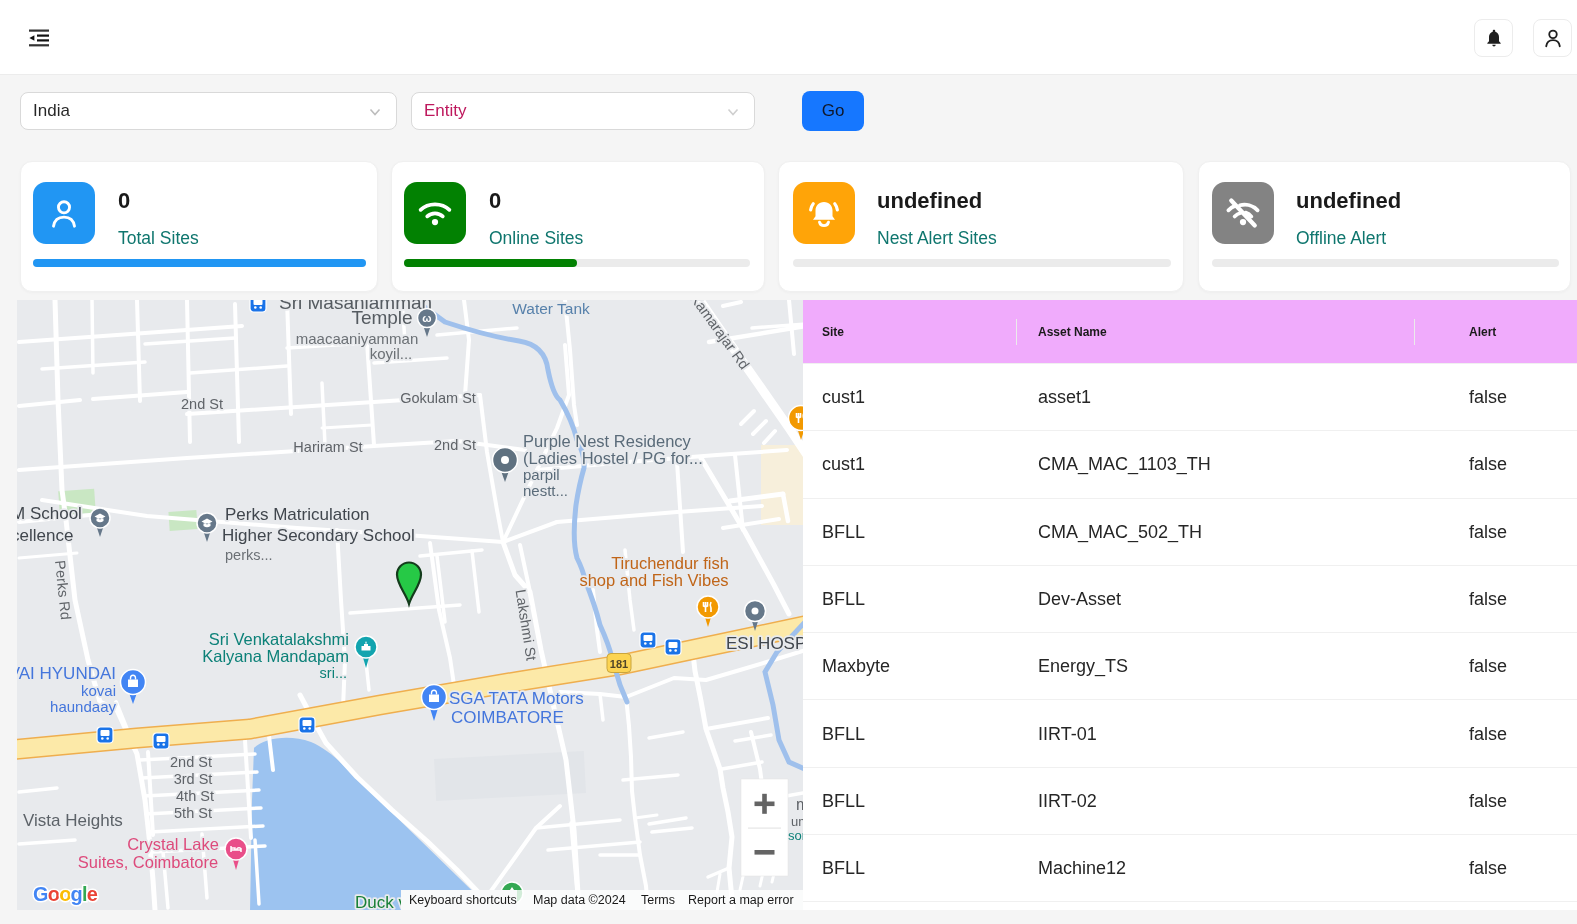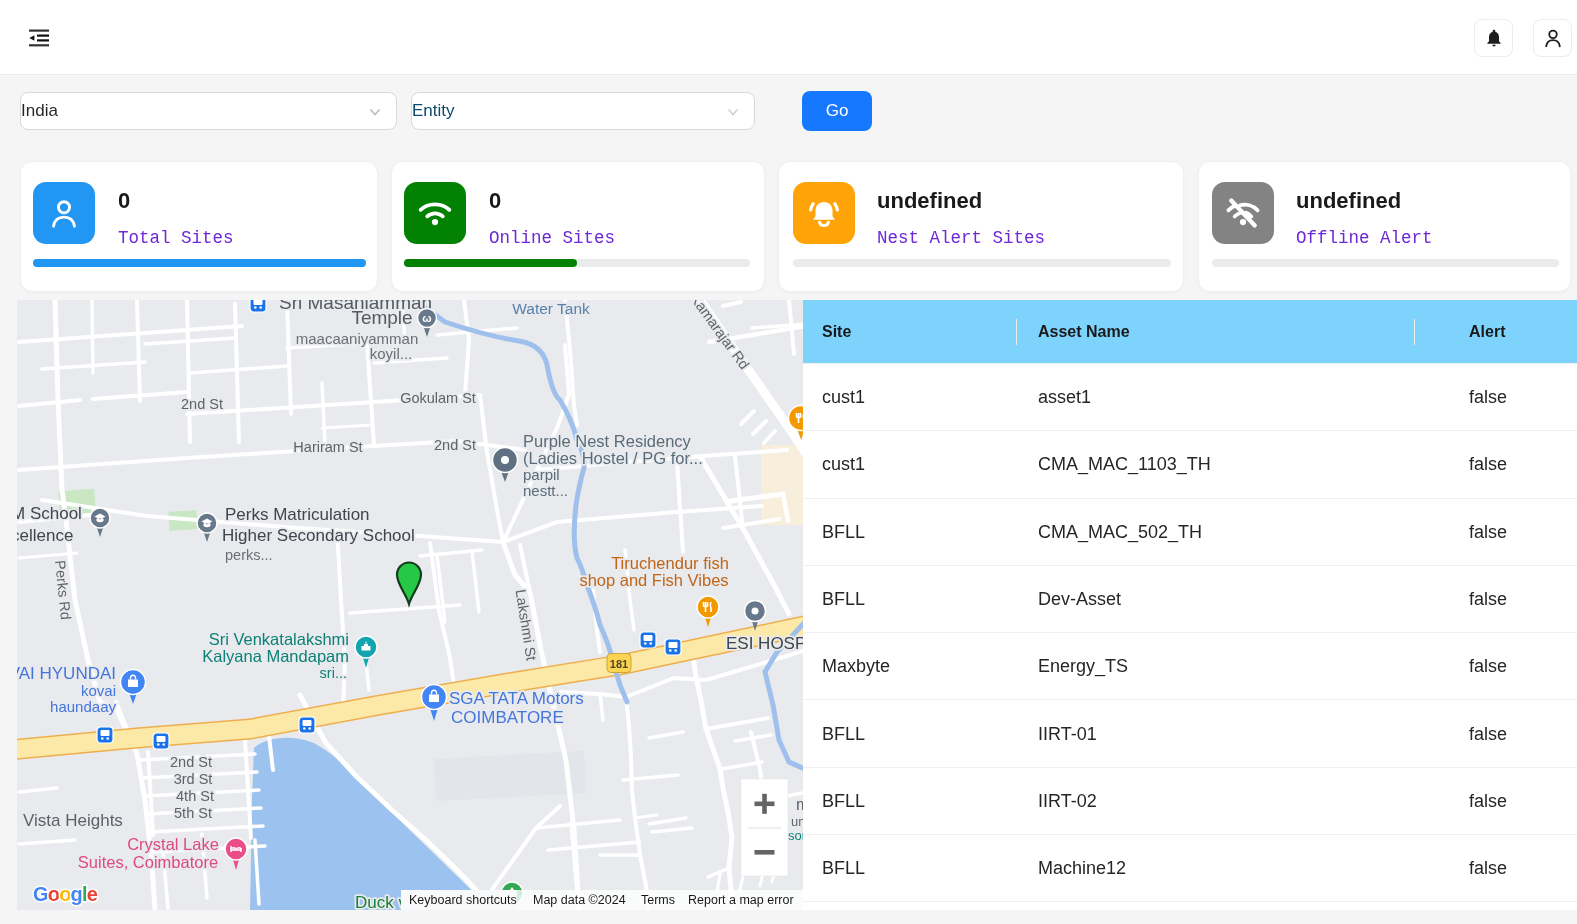--- a/index.html
+++ b/index.html
@@ -2,33 +2,33 @@
 <html><head>
 <meta charset="utf-8">
 <style>
 * { margin:0; padding:0; box-sizing:border-box; }
 html,body { width:1577px; height:924px; background:#f5f5f5; font-family:"Liberation Sans", sans-serif; overflow:hidden; }
 .abs { position:absolute; }
 
 #hdr { position:absolute; left:0; top:0; width:1577px; height:75px; background:#fff; border-bottom:1px solid #ececec; }
 .hbtn { position:absolute; width:39px; height:38px; background:#fff; border:1px solid #ececec; border-radius:8px; top:19px; display:flex; align-items:center; justify-content:center; }
 
-.sel { position:absolute; top:92px; height:37.5px; background:#fff; border:1px solid #d9d9d9; border-radius:8px; font-size:17px; display:flex; align-items:center; color:rgba(0,0,0,.85); }
+.sel { position:absolute; top:92px; height:37.5px; background:#fff; border:1px solid #d9d9d9; border-radius:8px; font-size:17px; display:flex; align-items:center; padding-left:12px; color:rgba(0,0,0,.85); }
 .sel .arr { position:absolute; right:15px; top:13px; }
-#gobtn { position:absolute; left:802px; top:91px; width:70px; height:40px; background:#1677ff; border-radius:8px; color:#ffffff; font-size:17px; display:flex; align-items:center; justify-content:center; }
+#gobtn { position:absolute; left:802px; top:91px; width:62px; height:40px; background:#1677ff; border-radius:8px; color:#0f172a; font-size:17px; display:flex; align-items:center; justify-content:center; }
 
 .card { position:absolute; top:161px; height:131px; background:#fff; border:1px solid #f0f0f0; border-radius:12px; box-shadow:0 1px 3px rgba(0,0,0,.03); }
 .cicon { position:absolute; left:12px; top:20px; width:62px; height:62px; border-radius:13px; display:flex; align-items:center; justify-content:center; }
 .cval { position:absolute; left:97px; top:26px; font-size:22px; font-weight:bold; color:#1a1a1a; }
-.clab { position:absolute; left:97px; top:66px; font-size:17.5px; color:#6d28d9;font-family:Liberation Mono, monospace; }
+.clab { position:absolute; left:97px; top:66px; font-size:17.5px; color:#0f766e; }
 .ptrack { position:absolute; left:12px; top:97px; height:8px; border-radius:4px; background:#ebebeb; }
 .pfill { position:absolute; left:0; top:0; height:8px; border-radius:4px; }
 
 #tbl { position:absolute; left:803px; top:300px; width:774px; height:610px; background:#fff; font-size:18px; color:#262626; }
-#thead { position:absolute; left:0; top:0; width:774px; height:64px; background:#7dd3fc; border-bottom:1px solid #f0f0f0; font-weight:bold; color:#1a1a1a; font-size:16px; }
+#thead { position:absolute; left:0; top:0; width:774px; height:64px; background:#f0abfc; border-bottom:1px solid #f0f0f0; font-weight:bold; color:#1a1a1a; font-size:12px; }
 .trow { position:absolute; left:0; width:880px; height:67.3px; border-bottom:1px solid #f0f0f0; }
 .c1 { position:absolute; left:19px; top:50%; transform:translateY(-50%); }
 .c2 { position:absolute; left:235px; top:50%; transform:translateY(-50%); }
 .c3 { position:absolute; left:630px; top:50%; transform:translateY(-50%);margin-left:36px; }
 .vsep { position:absolute; top:19px; width:1px; height:26px; background:#ebebeb; }
 
 #map { position:absolute; left:17px; top:300px; width:786px; height:610px; background:#e8eaed; overflow:hidden; }
 </style>
 </head>
 <body>
@@ -51,21 +51,21 @@
         <path d="M4.6 21c.6-4.2 3.4-6.6 7.4-6.6s6.8 2.4 7.4 6.6"></path>
       </svg>
   </div>
 </div>
 
 <div class="sel" style="left:20px;width:377px">India
   <svg class="arr" width="12" height="12" viewBox="0 0 12 12" fill="none" stroke="#bdbdbd" stroke-width="1.6">
       <path d="M1.5 3.5 L6 8.5 L10.5 3.5"></path>
     </svg>
 </div>
-<div class="sel" style="left:411px;width:344px;color:#0c4a6e">Entity
+<div class="sel" style="left:411px;width:344px;color:#be185d">Entity
   <svg class="arr" width="12" height="12" viewBox="0 0 12 12" fill="none" stroke="#cfcfcf" stroke-width="1.6">
       <path d="M1.5 3.5 L6 8.5 L10.5 3.5"></path>
     </svg>
 </div>
 <div id="gobtn">Go</div>
 
 <div class="card" style="left:20px;width:358px">
   <div class="cicon" style="background:#2196f3">
     <svg width="36" height="36" viewBox="0 0 24 24" fill="none" stroke="#fff" stroke-width="1.9" stroke-linecap="round">
         <circle cx="12" cy="8.2" r="3.7"></circle>

